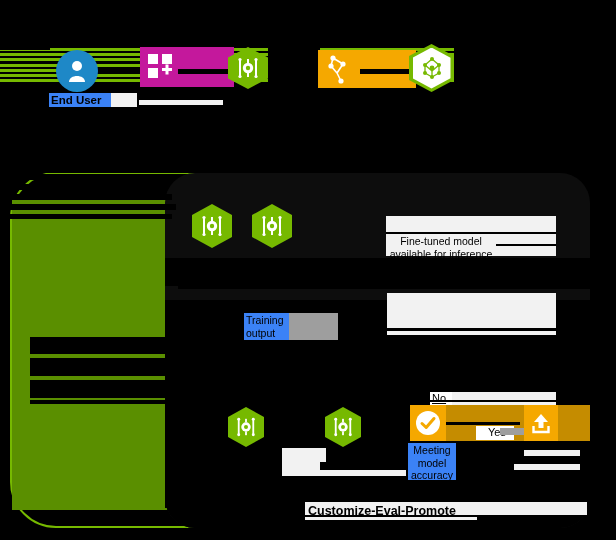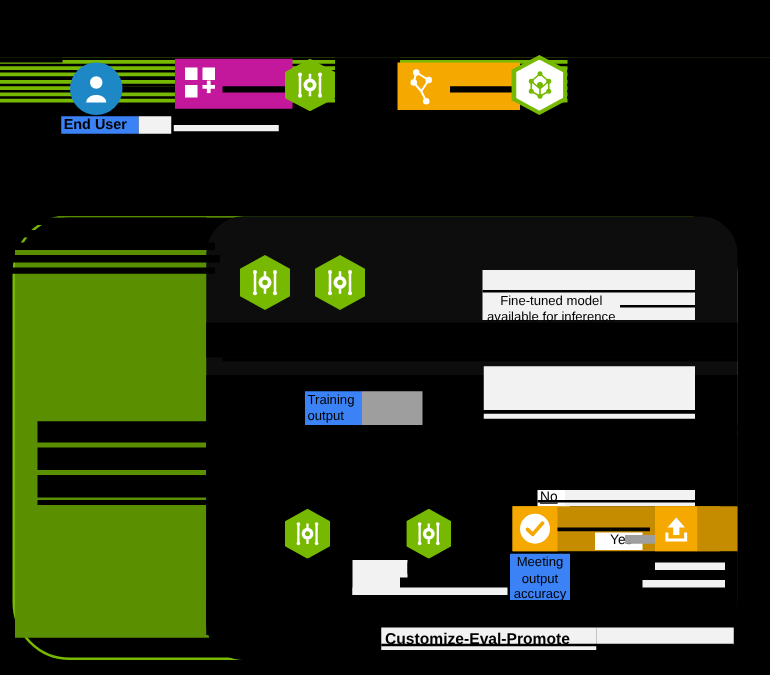--- a/index.html
+++ b/index.html
@@ -306,21 +306,21 @@
         <circle cx="21" cy="19.5" r="1.6" fill="#fff"></circle>
     </svg>
   </div>
 
   <div class="redact-light" style="left:282px;top:448px;width:44px;height:28px;"></div>
   <div class="redact" style="left:326px;top:450px;width:78px;height:9px;"></div>
   <div class="redact" style="left:320px;top:462px;width:88px;height:9px;"></div>
   <div class="redact-light" style="left:282px;top:470px;width:124px;height:6px;"></div>
 
   <div class="label tiny plain" style="left:408px;top:443px;width:48px;height:42px;">Meeting
-output
+model
 accuracy</div>
   <div class="redact" style="left:456px;top:443px;width:134px;height:42px;"></div>
   <div class="redact-light" style="left:524px;top:450px;width:56px;height:6px;"></div>
   <div class="redact-light" style="left:514px;top:464px;width:66px;height:6px;"></div>
 
   <div class="redact" style="left:165px;top:480px;width:425px;height:28px;"></div>
 
   <div class="caption" style="left:305px;top:502px;width:172px;height:18px;">Customize-Eval-Promote Loop</div>
   <div class="redact-light" style="left:477px;top:502px;width:110px;height:14px;"></div>
   <div class="redact" style="left:305px;top:515px;width:282px;height:2px;"></div>

